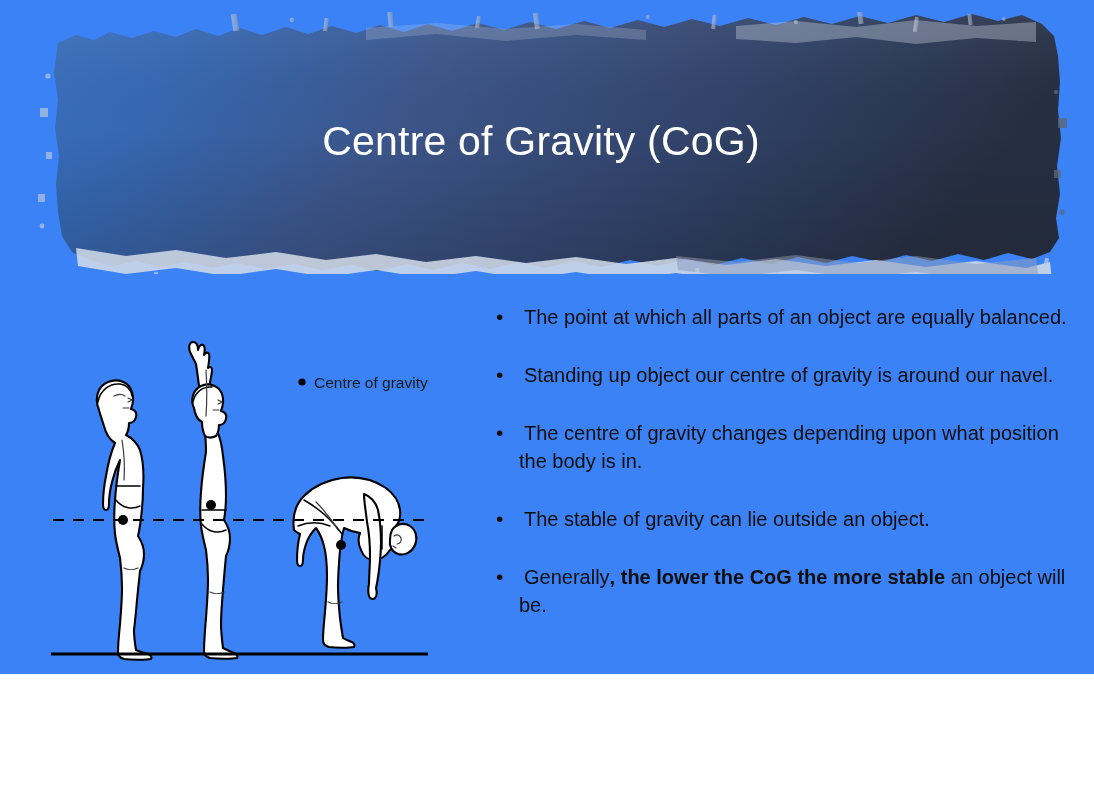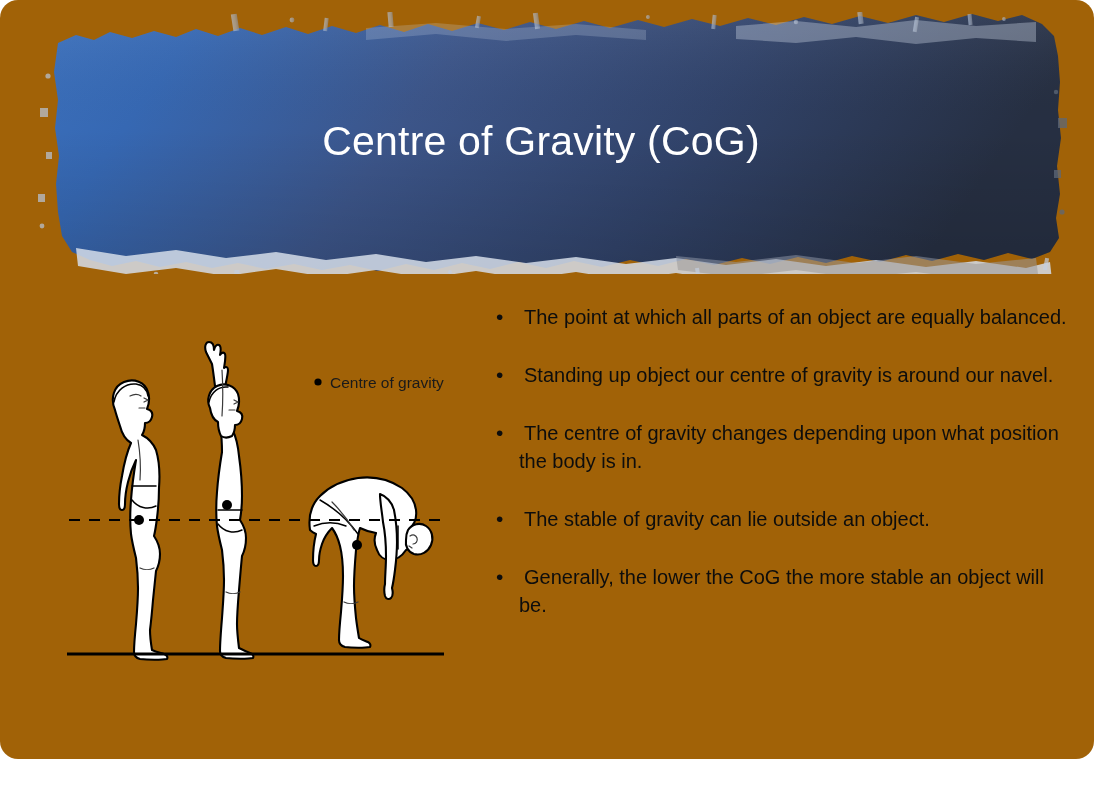--- a/index.html
+++ b/index.html
@@ -7,24 +7,23 @@
     margin: 0;
     padding: 0;
     background: #ffffff;
   }
   body {
     font-family: "Liberation Sans", sans-serif;
   }
   #slide {
     position: relative;
     width: 1094px;
-    height: 759px;
-    background: #a16207;
+    height: 674px;
+    background: #3b82f6;
     overflow: hidden;
-    border-radius: 18px;
   }
 
   
   #title-banner {
     position: absolute;
     left: 36px;
     top: 12px;
     width: 1032px;
     height: 262px;
   }
@@ -47,21 +46,21 @@
     font-size: 41px;
     font-weight: 300;
     letter-spacing: 0.2px;
     line-height: 1.1;
     white-space: nowrap;
   }
 
   
   #figure-panel {
     position: absolute;
-    left: 52px;
+    left: 36px;
     top: 330px;
     width: 450px;
     height: 345px;
   }
   #figure-panel svg {
     display: block;
     width: 450px;
     height: 345px;
   }
   .body-outline {
@@ -126,21 +125,21 @@
   }
   .bullet-text {
     flex: 1 1 auto;
     color: #0d0d0d;
     font-family: "Liberation Sans", sans-serif;
     font-size: 20px;
     font-weight: 400;
     line-height: 28px;
     text-indent: 5px;
   }
-  .bullet-text b { font-weight: 400; }
+  .bullet-text b { font-weight: 700; }
 </style>
 </head>
 <body>
 
 <div id="slide">
 
   <div id="title-banner">
     <svg viewBox="0 0 1032 262" preserveAspectRatio="none" aria-hidden="true">
       <defs>
         <linearGradient id="brushGrad" x1="0" y1="0" x2="1" y2="0.18">

